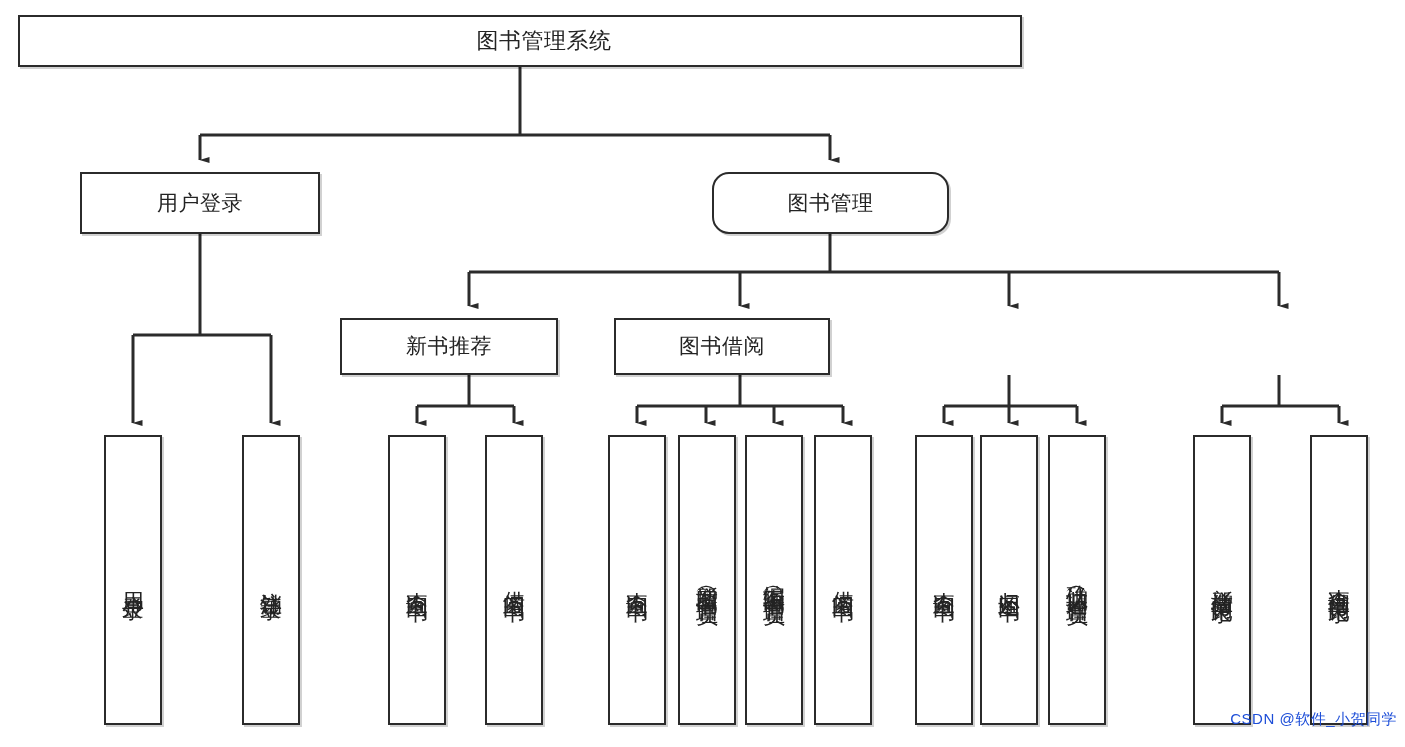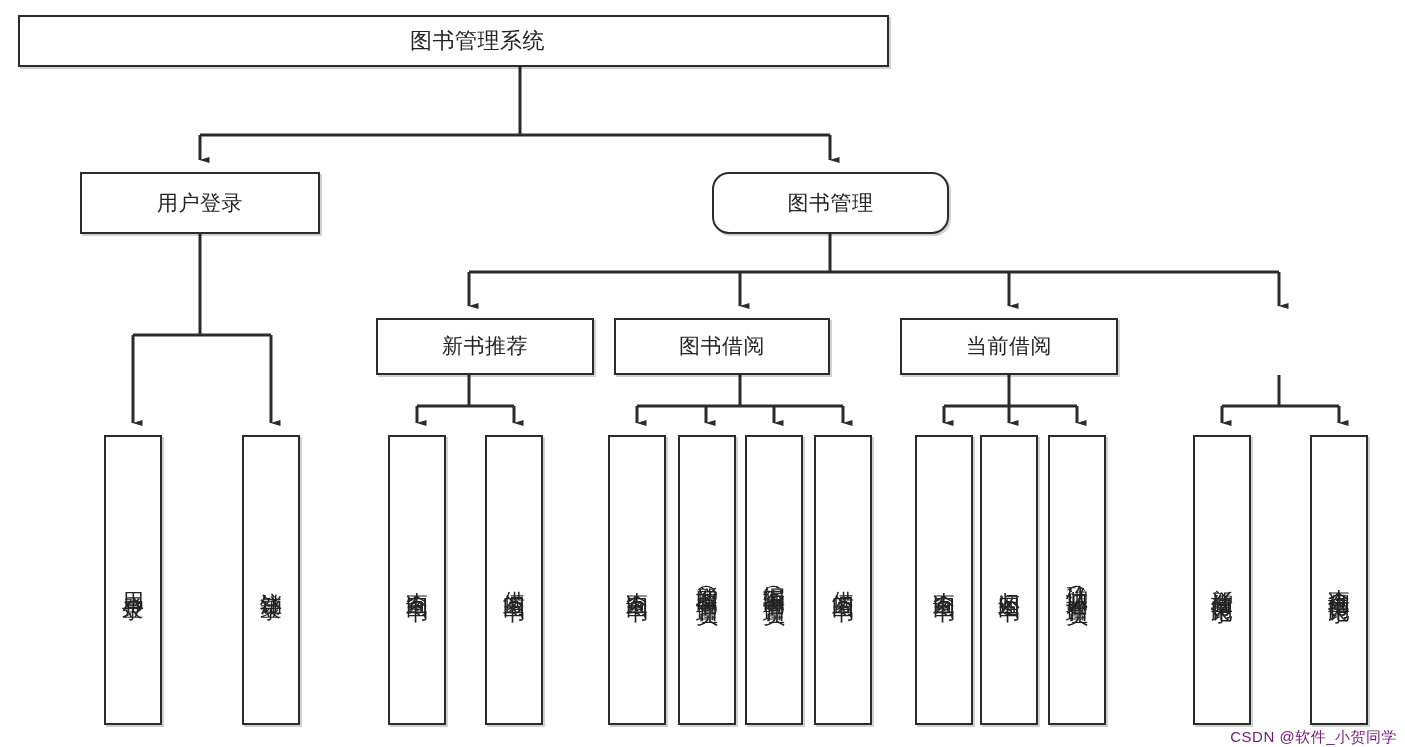--- a/index.html
+++ b/index.html
@@ -61,23 +61,23 @@
     writing-mode: vertical-rl;
     text-orientation: upright;
     font-size: 22px;
     line-height: 1.08;
     letter-spacing: 3px;
     white-space: nowrap;
   }
   .watermark {
     position: absolute;
     right: 8px;
-    bottom: 0;
+    bottom: 18px;
     font-size: 15px;
-    color: #701a75;
+    color: #1d4ed8;
     letter-spacing: 0.5px;
     z-index: 3;
     white-space: nowrap;
   }
 </style>
 </head>
 <body>
 
 <div id="canvas">
 
@@ -124,40 +124,37 @@
       <path d="M1009,406 L1009,423" marker-end="url(#arrow)"></path>
       <path d="M1077,406 L1077,423" marker-end="url(#arrow)"></path>
 
       <path d="M1279,375 L1279,406"></path>
       <path d="M1222,406 L1339,406"></path>
       <path d="M1222,406 L1222,423" marker-end="url(#arrow)"></path>
       <path d="M1339,406 L1339,423" marker-end="url(#arrow)"></path>
     </g>
   </svg>
 
-  <div class="node horiz root" style="left:18px; top:15px; width:871px; height:52px;padding-left:48px;">
+  <div class="node horiz root" style="left:18px; top:15px; width:1004px; height:52px;padding-left:48px;">
     <span class="lbl">图书管理系统</span>
   </div>
 
   <div class="node horiz" style="left:80px; top:172px; width:240px; height:62px;">
     <span class="lbl">用户登录</span>
   </div>
   <div class="node horiz" style="left:712px; top:172px; width:237px; height:62px;border-radius:17px;">
     <span class="lbl">图书管理</span>
   </div>
 
-  <div class="node horiz" style="left:376px; top:318px; width:218px; height:57px;">
+  <div class="node horiz" style="left:340px; top:318px; width:218px; height:57px;">
     <span class="lbl">新书推荐</span>
   </div>
   <div class="node horiz" style="left:614px; top:318px; width:216px; height:57px;">
     <span class="lbl">图书借阅</span>
   </div>
-  <div class="node horiz" style="left:900px; top:318px; width:218px; height:57px;">
-    <span class="lbl">当前借阅</span>
-  </div>
 
   <div class="node leaf" style="left:104px; top:435px; width:58px; height:290px;">
     <span class="lbl">用户登录</span>
   </div>
   <div class="node leaf" style="left:242px; top:435px; width:58px; height:290px;">
     <span class="lbl">注销登录</span>
   </div>
 
   <div class="node leaf" style="left:388px; top:435px; width:58px; height:290px;">
     <span class="lbl">查询图书</span>

